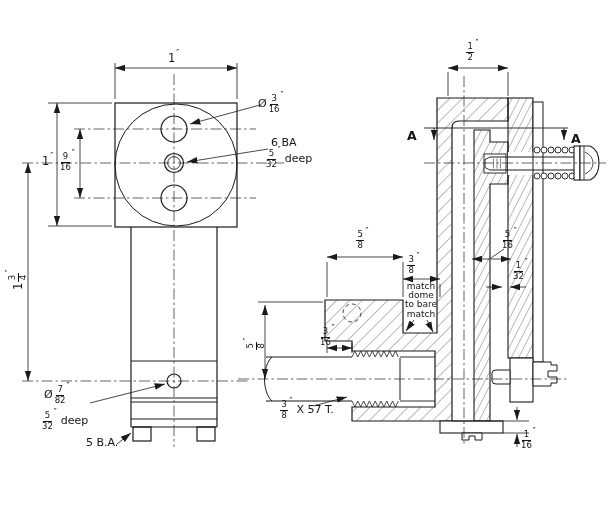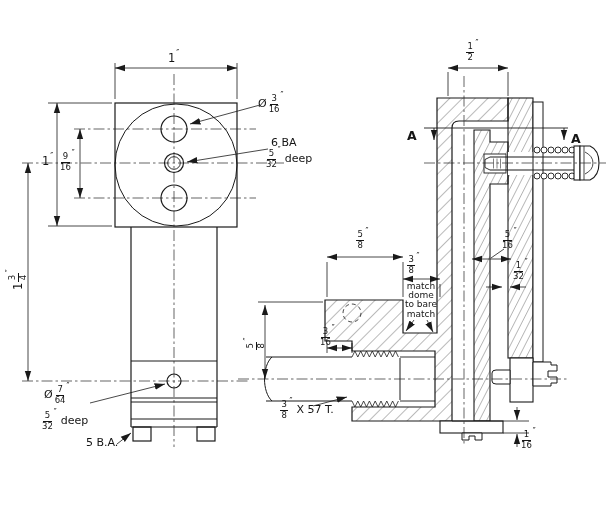--- a/index.html
+++ b/index.html
@@ -240,21 +240,21 @@
           <span class="d">32</span>
         </span>
         <sup class="u">″</sup>
         <span class="suf">deep</span>
   </div>
 
   <div class="lbl" style="left:44px;top:385px;">
     <span class="pre">Ø</span>
         <span class="fr">
           <span class="n">7</span>
-          <span class="d">64</span>
+          <span class="d">82</span>
         </span>
         <sup class="u">″</sup>
   </div>
 
   <div class="lbl" style="left:42px;top:411px;">
     <span class="fr">
           <span class="n">5</span>
           <span class="d">32</span>
         </span>
         <sup class="u">″</sup>

